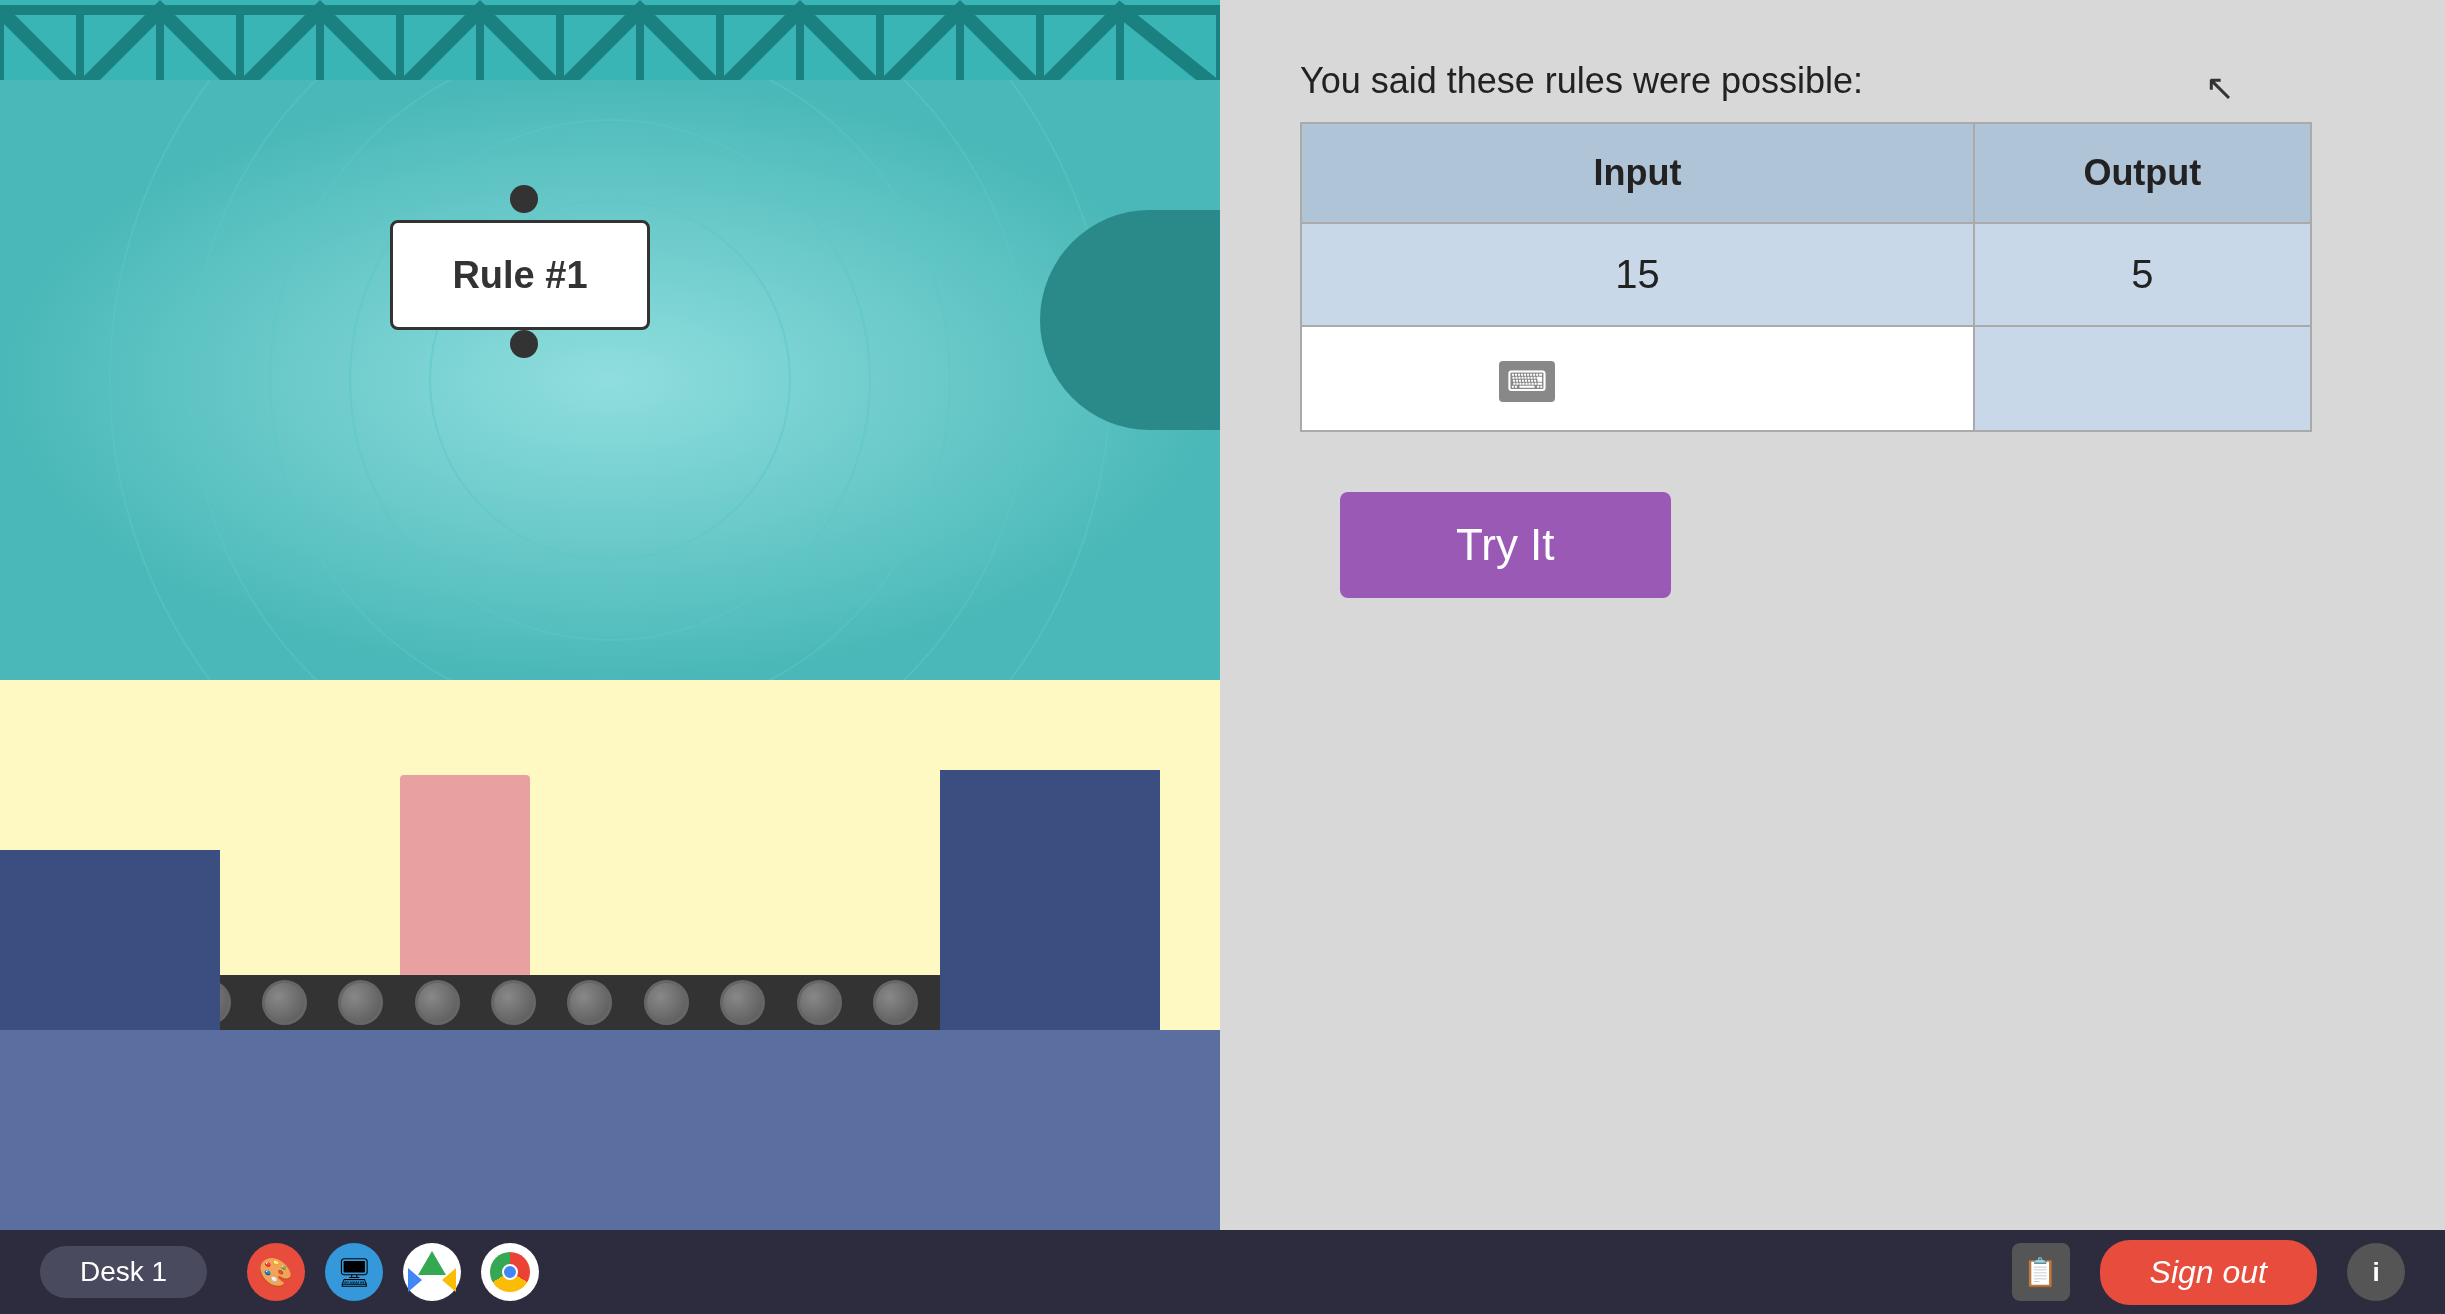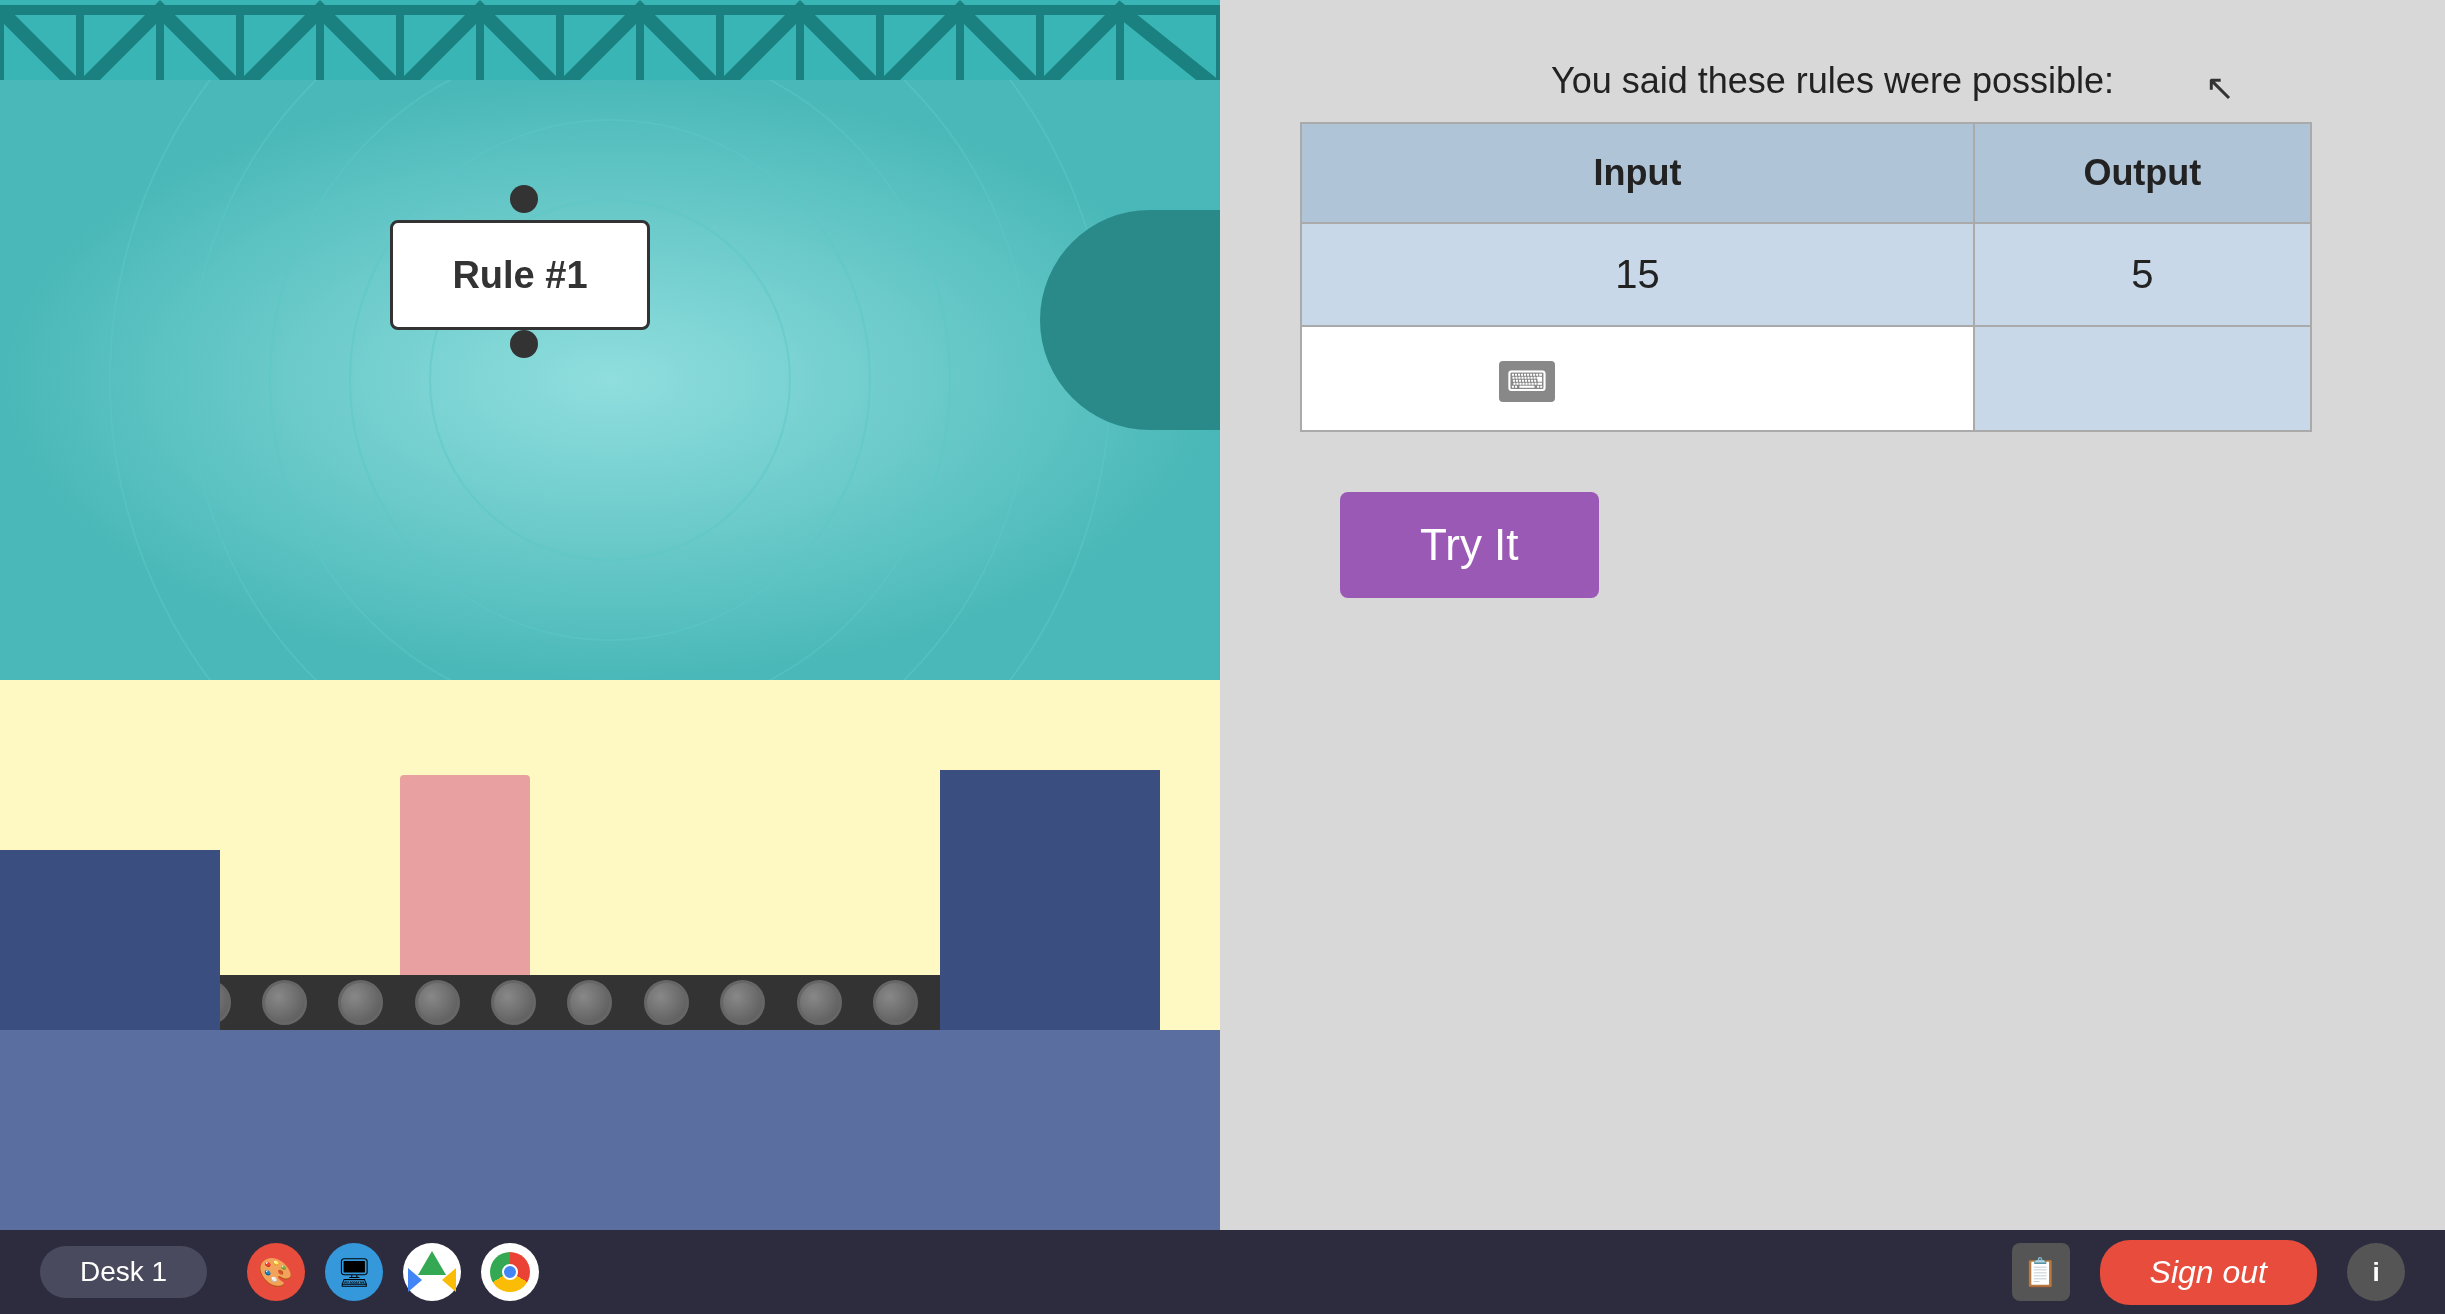--- a/index.html
+++ b/index.html
@@ -210,21 +210,20 @@
       padding: 60px 80px;
       background: #d8d8d8;
       position: relative;
     }
 
     .rules-text {
       font-size: 36px;
       color: #222;
       margin-bottom: 20px;
       font-weight: normal;
-      text-align: center;
     }
 
     .rule-item {
       font-size: 36px;
       color: #222;
       margin-bottom: 40px;
     }
 
     .prompt-text {
       font-size: 36px;
@@ -272,21 +271,21 @@
       border-radius: 4px;
       font-size: 28px;
       margin-right: 10px;
     }
 
     
     .try-it-btn {
       background: #9b59b6;
       color: white;
       border: none;
-      padding: 28px 80px;
+      padding: 28px 116px;
       font-size: 44px;
       border-radius: 8px;
       cursor: pointer;
       margin-left: 40px;
     }
 
     
     .taskbar {
       position: absolute;
       bottom: 0;

